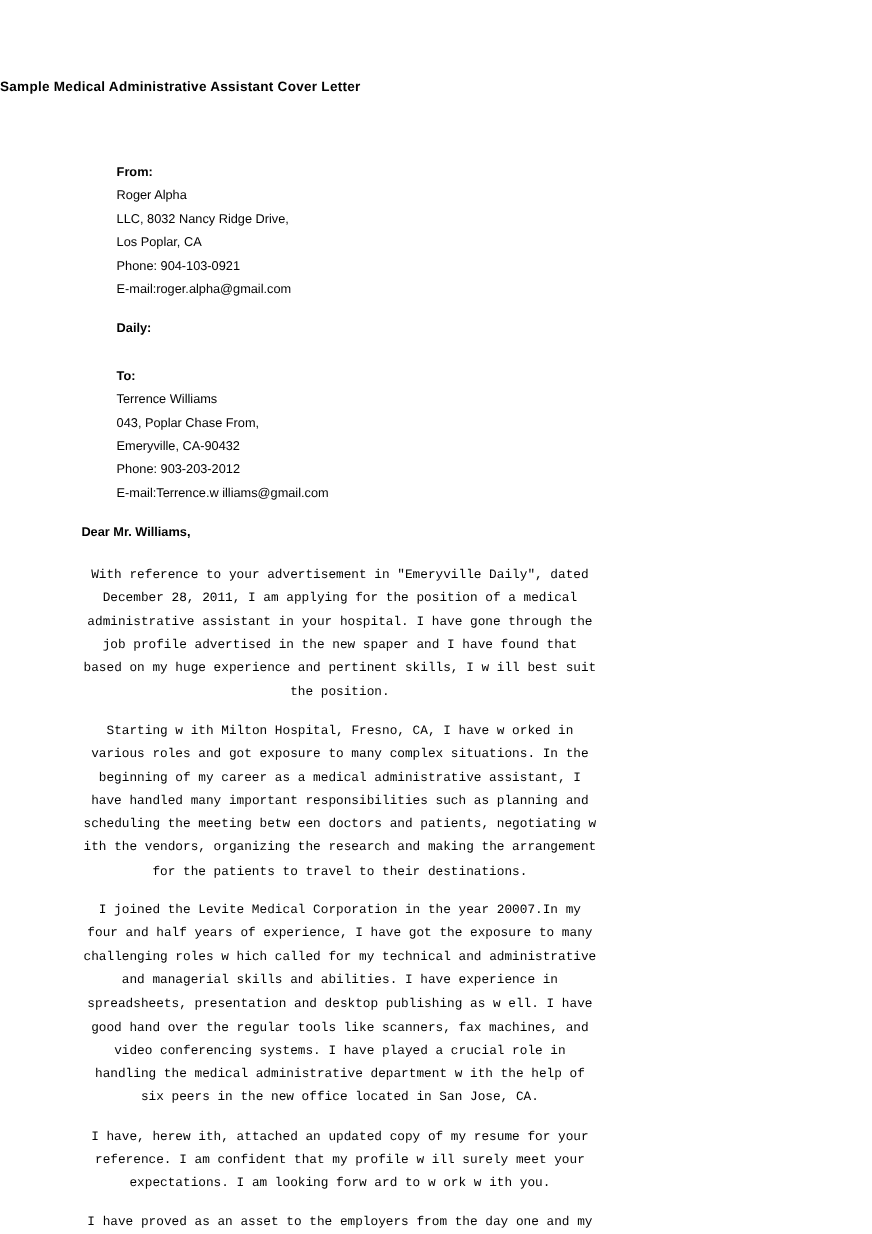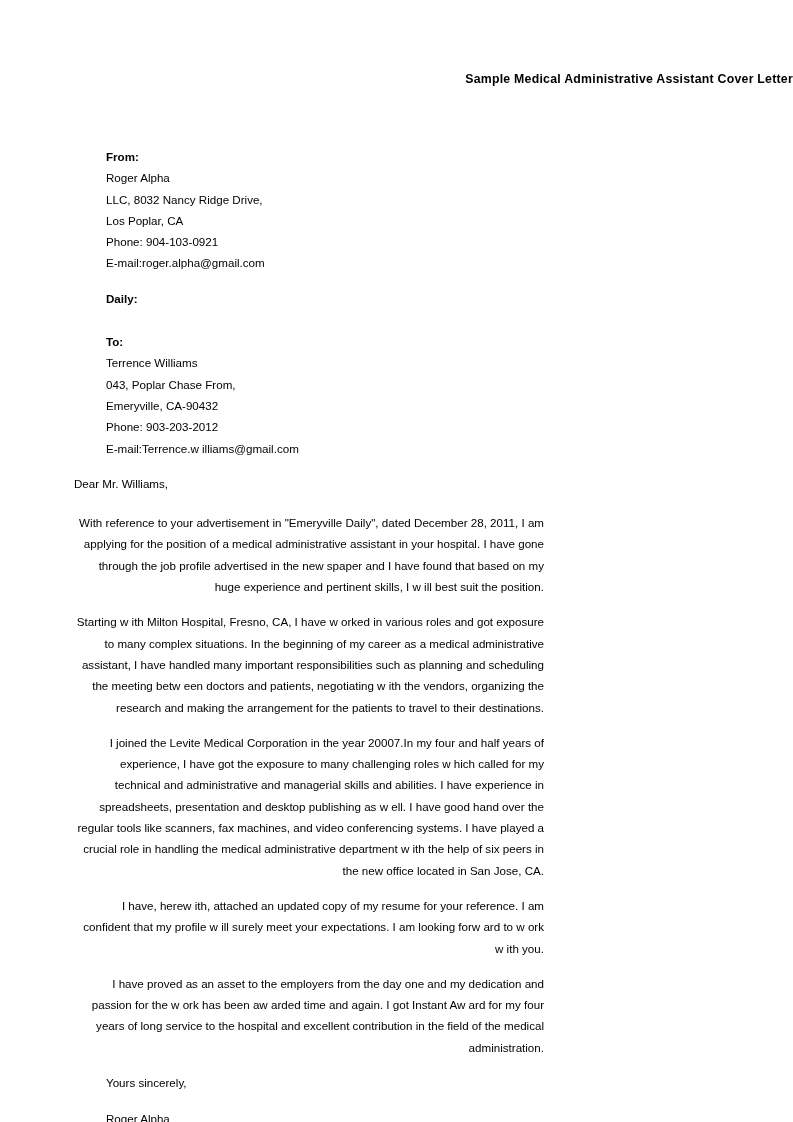--- a/index.html
+++ b/index.html
@@ -18,21 +18,21 @@
     height: 1122px;
     background: #ffffff;
     overflow: hidden;
     box-sizing: border-box;
   }
   .doc-title {
     position: absolute;
     left: 0;
     right: 0;
     top: 71px;
-    text-align: right;
+    text-align: left;
     font-size: 12.3px;
     font-weight: bold;
     letter-spacing: 0.25px;
     color: #010101;
     line-height: 16px;
   }
   .body-area {
     position: absolute;
     left: 74px;
     top: 146px;
@@ -53,28 +53,30 @@
   }
   .label-line {
     font-weight: bold;
   }
   .para {
     font-size: 11.6px;
     line-height: 21.3px;
     color: #010101;
     margin: 0 0 14px 0;
     width: 470px;
-    text-align: right;
+    text-align: center;
+    font-family: Liberation Mono, monospace;
   }
   .spacer-date { margin-bottom: 22px; }
   .salutation {
     font-size: 11.6px;
     line-height: 21.3px;
     margin: 0 0 18px 0;
     color: #010101;
+    font-weight: bold;
   }
   .closing-block .sig-line { margin-bottom: 15px; }
   .closing-block .sig-line:last-child { margin-bottom: 0; }
 </style>
 </head>
 <body>
 
 <div class="page">
 
   <div class="doc-title">Sample Medical Administrative Assistant Cover Letter</div>

